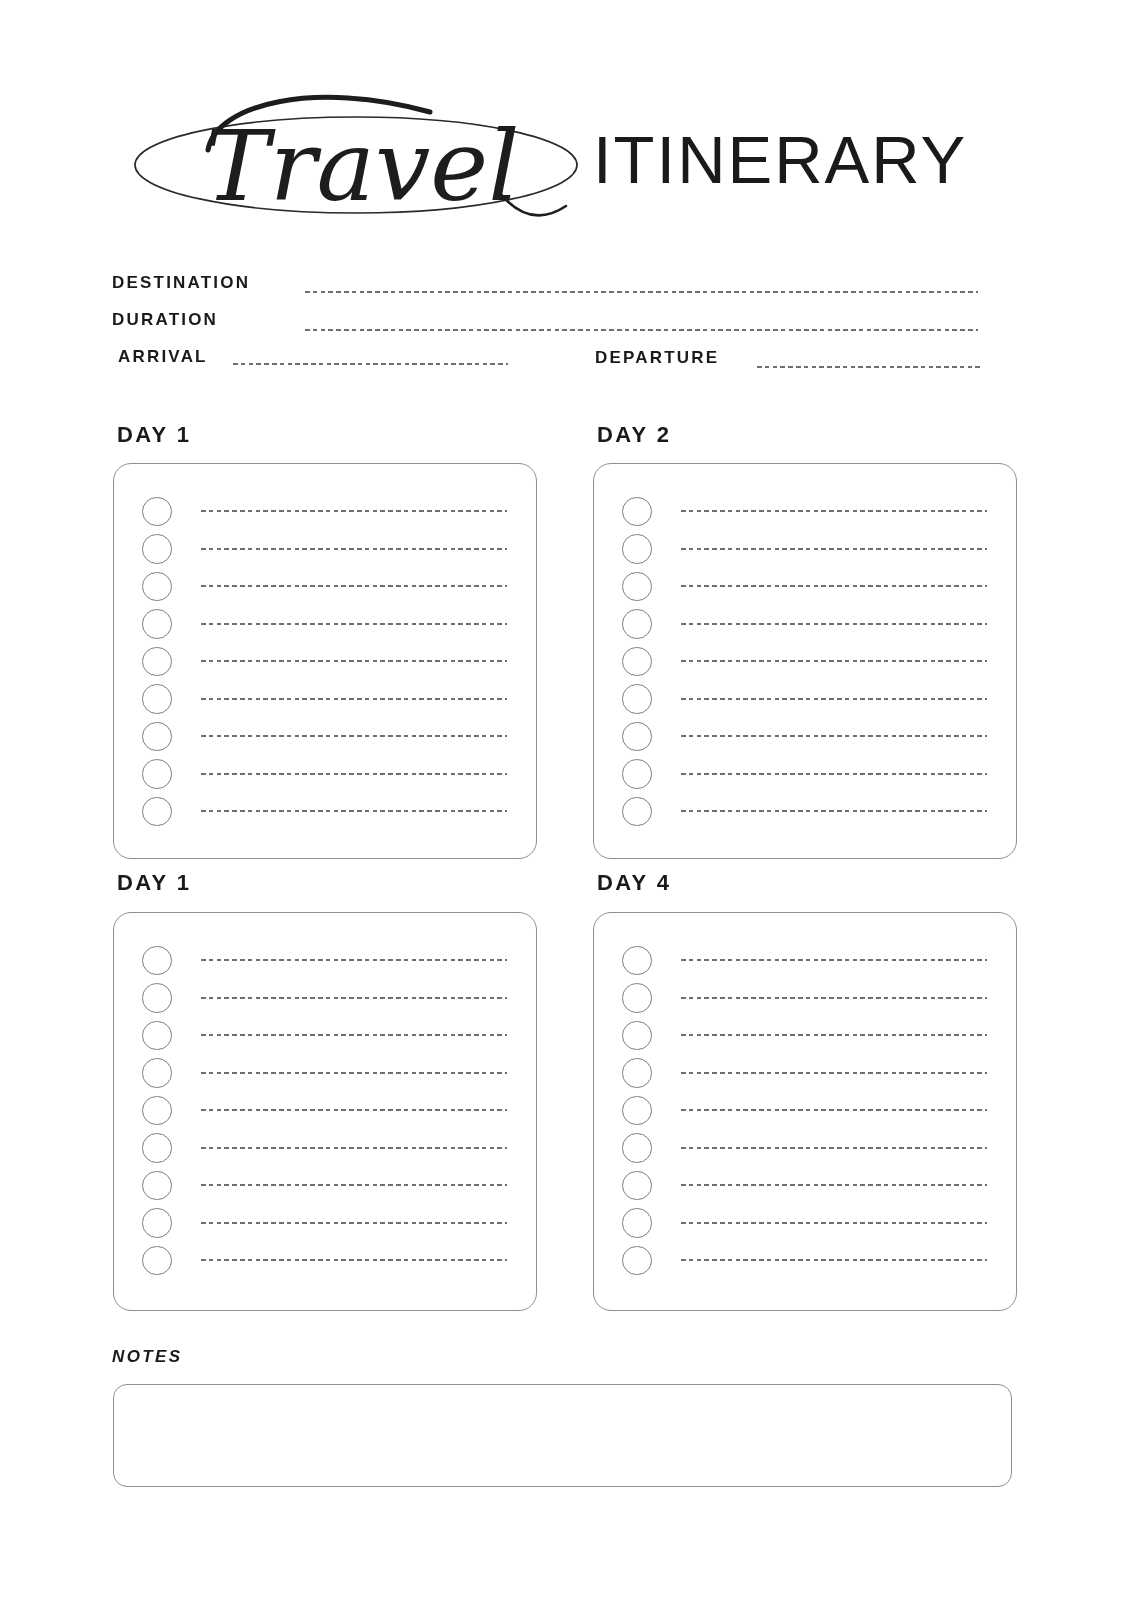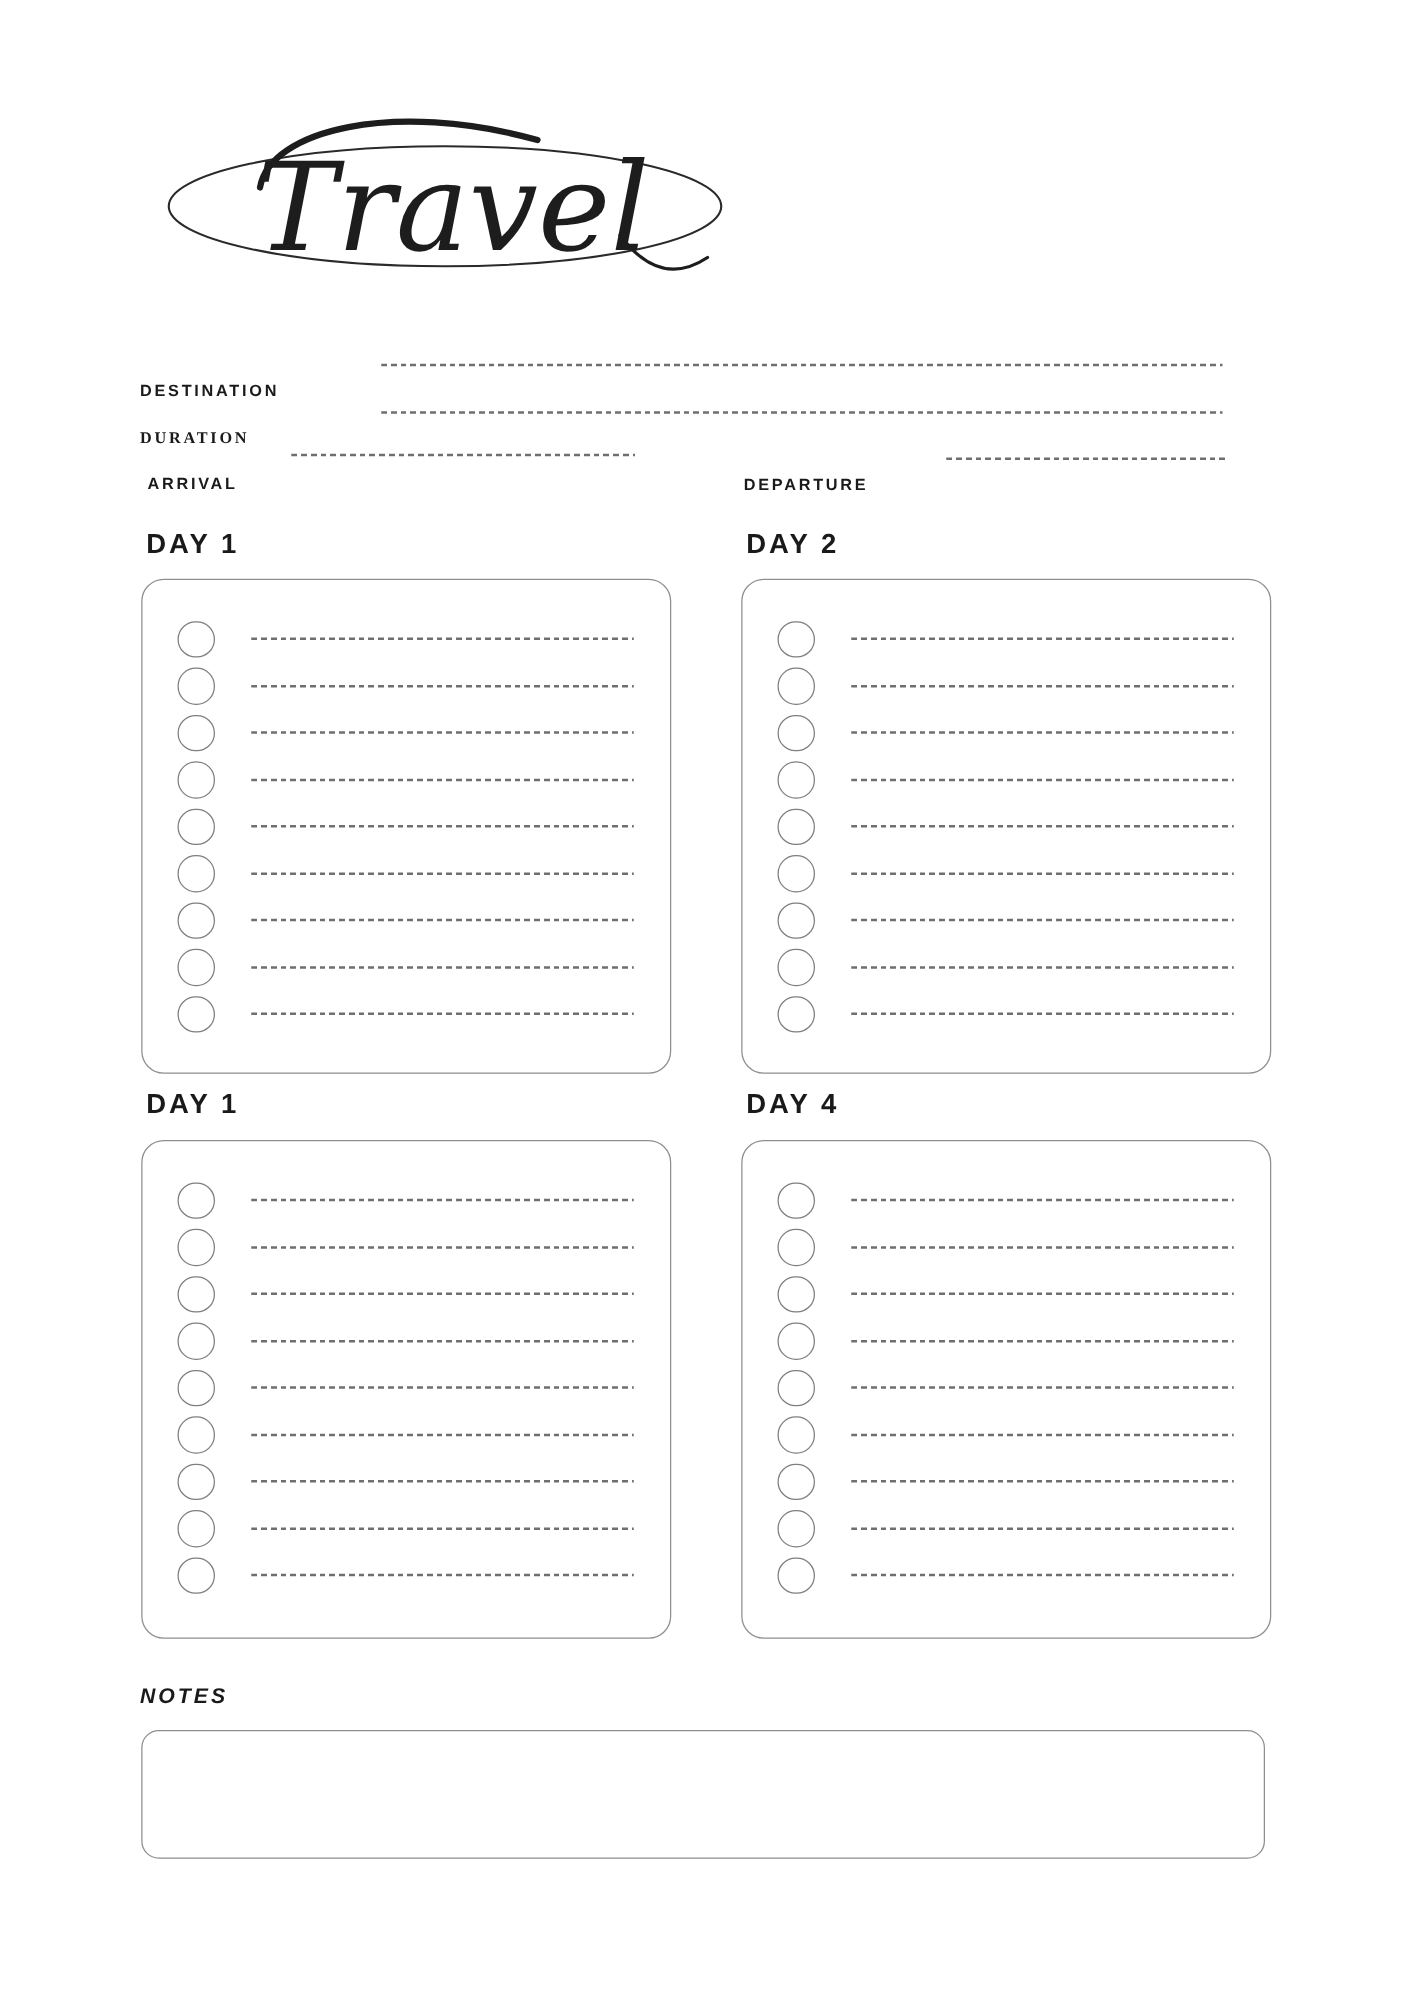--- a/index.html
+++ b/index.html
@@ -8,22 +8,22 @@
     font-family:"Liberation Sans",sans-serif;overflow:hidden;
   }
   
   .title-svg{position:absolute;left:100px;top:70px;width:500px;height:170px;}
   .caps-title{
     position:absolute;left:593px;top:126px;font-size:67px;font-weight:300;
     letter-spacing:2px;line-height:1;color:var(--ink,#202020);white-space:nowrap;
   }
   
   .flabel{
-    position:absolute;font-size:13px;font-weight:700;letter-spacing:2.2px;
-    color:var(--ink,#141414);line-height:1;white-space:nowrap;margin-top:32px;
+    position:absolute;font-size:17px;font-weight:700;letter-spacing:2.2px;
+    color:var(--ink,#141414);line-height:1;white-space:nowrap;
   }
   .dline{
     position:absolute;height:2px;
     background:repeating-linear-gradient(90deg,var(--line,#6f6f6f) 0 4.6px,transparent 4.6px 7.8px);
   }
   
   .day-label{
     position:absolute;font-size:22px;font-weight:700;letter-spacing:2.4px;
     color:var(--ink,#141414);line-height:1;white-space:nowrap;
   }
@@ -59,25 +59,26 @@
 <body>
 
 <div class="page">
 
   <svg class="title-svg" viewBox="0 0 500 170" aria-hidden="true">
     <ellipse cx="256" cy="95" rx="221" ry="48" fill="none" stroke="#2a2a2a" stroke-width="1.7"></ellipse>
     <path d="M 108 80 C 116 34, 215 10, 330 42" fill="none" stroke="#1d1d1d" stroke-width="5" stroke-linecap="round"></path>
     <path d="M 396 118 C 418 148, 442 152, 466 136" fill="none" stroke="#1d1d1d" stroke-width="2.6" stroke-linecap="round"></path>
     <text x="262" y="130" text-anchor="middle" font-family="DejaVu Serif, serif" font-style="italic" font-size="98" fill="#1d1d1d">Travel</text>
   </svg>
+  <div class="caps-title">ITINERARY</div>
 
   <div class="flabel" style="left:112px;top:274px;">DESTINATION</div>
   <div class="dline" style="left:305px;top:291px;width:673px;"></div>
 
-  <div class="flabel" style="left:112px;top:311px;font-family:Liberation Serif, serif;">DURATION</div>
+  <div class="flabel" style="left:112px;top:311px;">DURATION</div>
   <div class="dline" style="left:305px;top:329px;width:673px;"></div>
 
   <div class="flabel" style="left:118px;top:348px;text-align:center;">ARRIVAL</div>
   <div class="dline" style="left:233px;top:363px;width:275px;"></div>
 
   <div class="flabel" style="left:595px;top:349px;">DEPARTURE</div>
   <div class="dline" style="left:757px;top:366px;width:226px;"></div>
 
   <div class="day-label" style="left:117px;top:424px;">DAY 1</div>
   <div class="day-label" style="left:597px;top:424px;">DAY 2</div>

